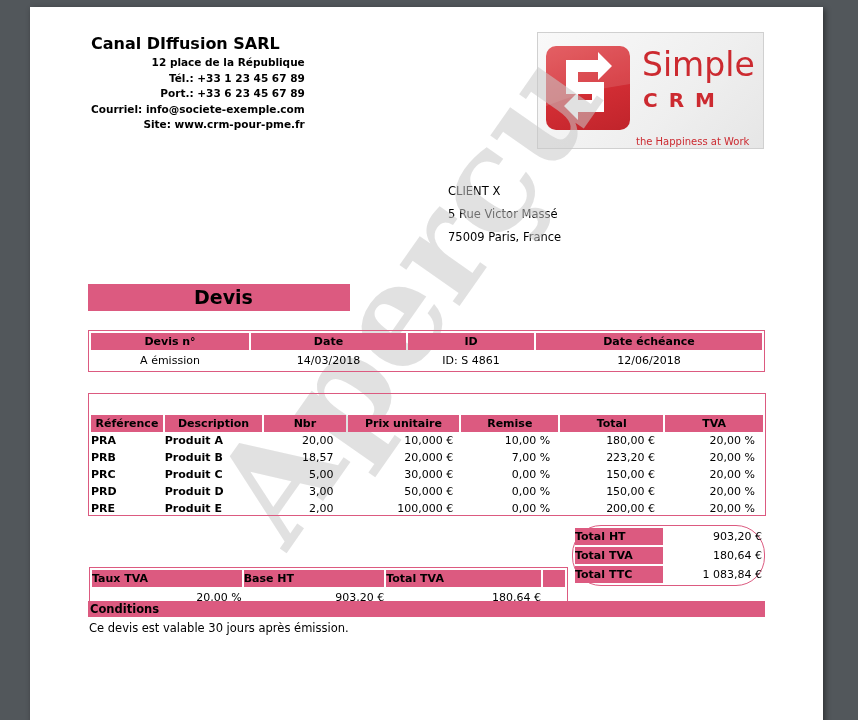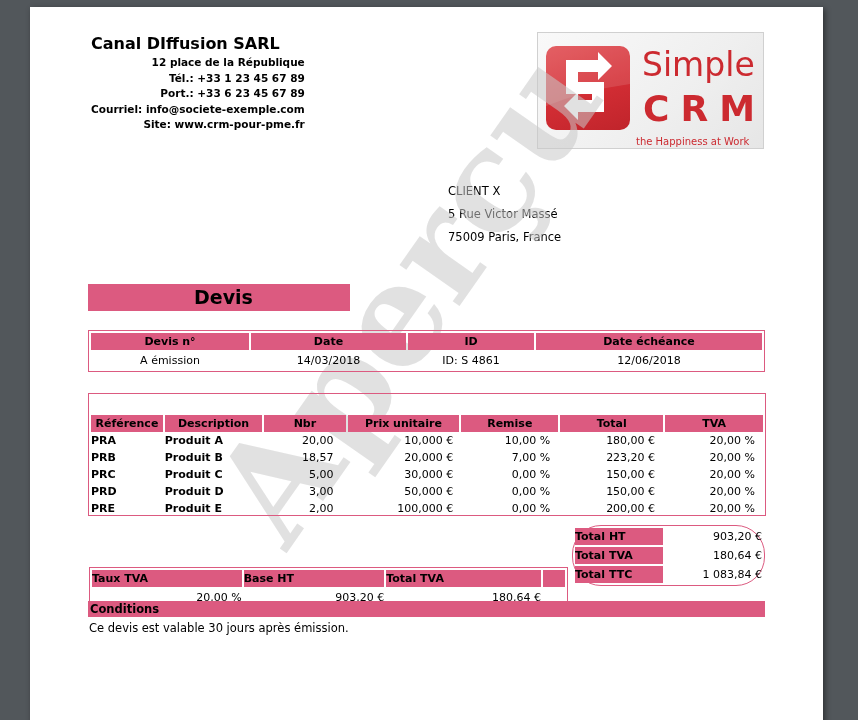--- a/index.html
+++ b/index.html
@@ -26,21 +26,21 @@
     border: 1px solid #d0d0d0;
     background: linear-gradient(135deg, #f9f9f9 0%, #efefef 60%, #e6e6e6 100%);
     box-sizing: border-box;
   }
   .logo-mark {
     position: absolute; left: 8px; top: 13px; width: 84px; height: 84px;
     border-radius: 10px;
     background: linear-gradient(160deg, #e04a4f 0%, #d42e35 50%, #c0242b 100%);
   }
   .logo-simple { position: absolute; left: 104px; top: 12px; font-size: 33px; color: #cc2a30; font-family: "DejaVu Sans", sans-serif; letter-spacing: 0px; }
-  .logo-crm { position: absolute; left: 105px; top: 55px; font-size: 36px; font-weight: bold; color: #cc2a30; letter-spacing: 11px; }
+  .logo-crm { position: absolute; left: 105px; top: 55px; font-size: 20px; font-weight: bold; color: #cc2a30; letter-spacing: 11px; }
   .logo-tag { position: absolute; left: 98px; top: 103px; font-size: 10px; color: #cc2a30; white-space: nowrap; }
   
   .client { left: 418px; top: 173px; font-size: 11.5px; color: #000; line-height: 23px; white-space: nowrap; }
   
   .title-bar {
     left: 58px; top: 277px; width: 262px; height: 27px;
     background: #dc5a80;
   }
   .title-bar span {
     position: absolute; left: 106px; top: 2px; font-size: 19px; font-weight: bold; color: #000;

